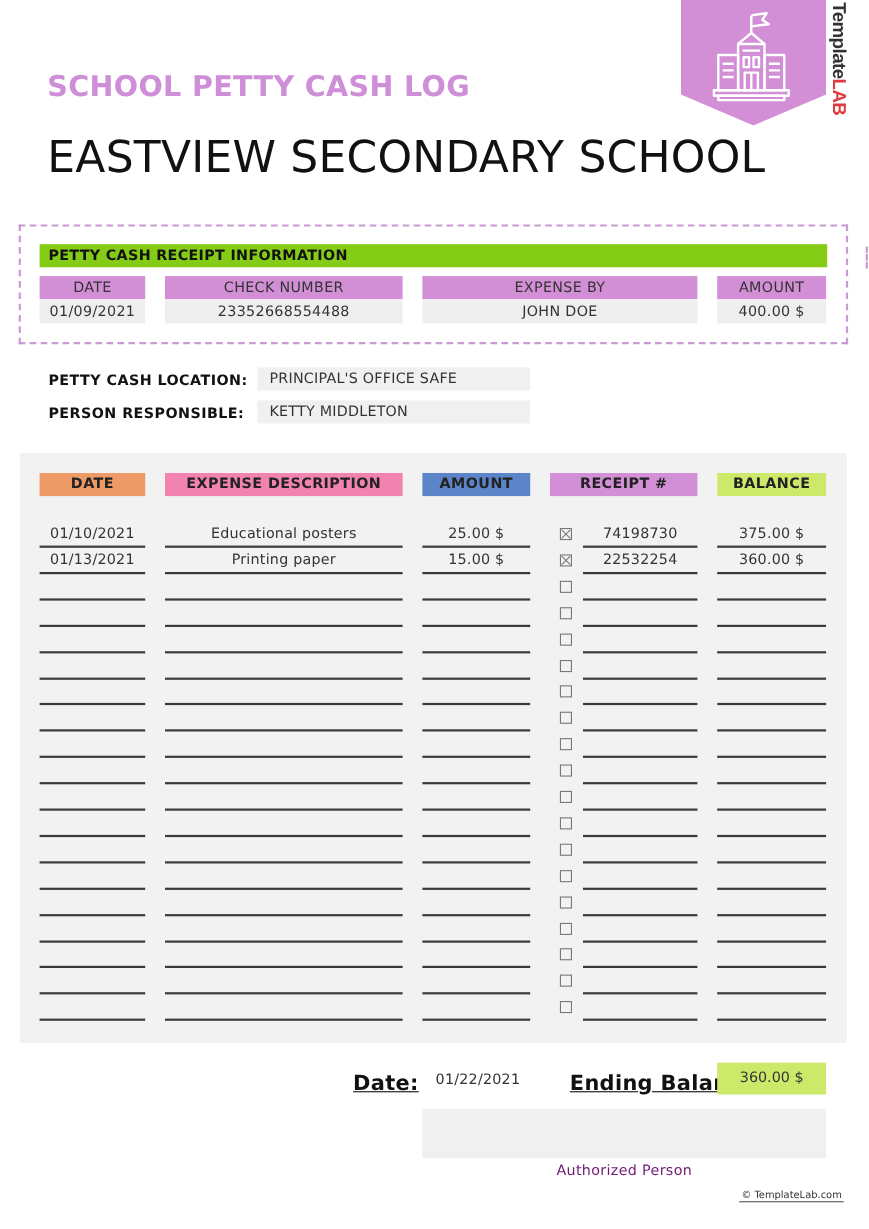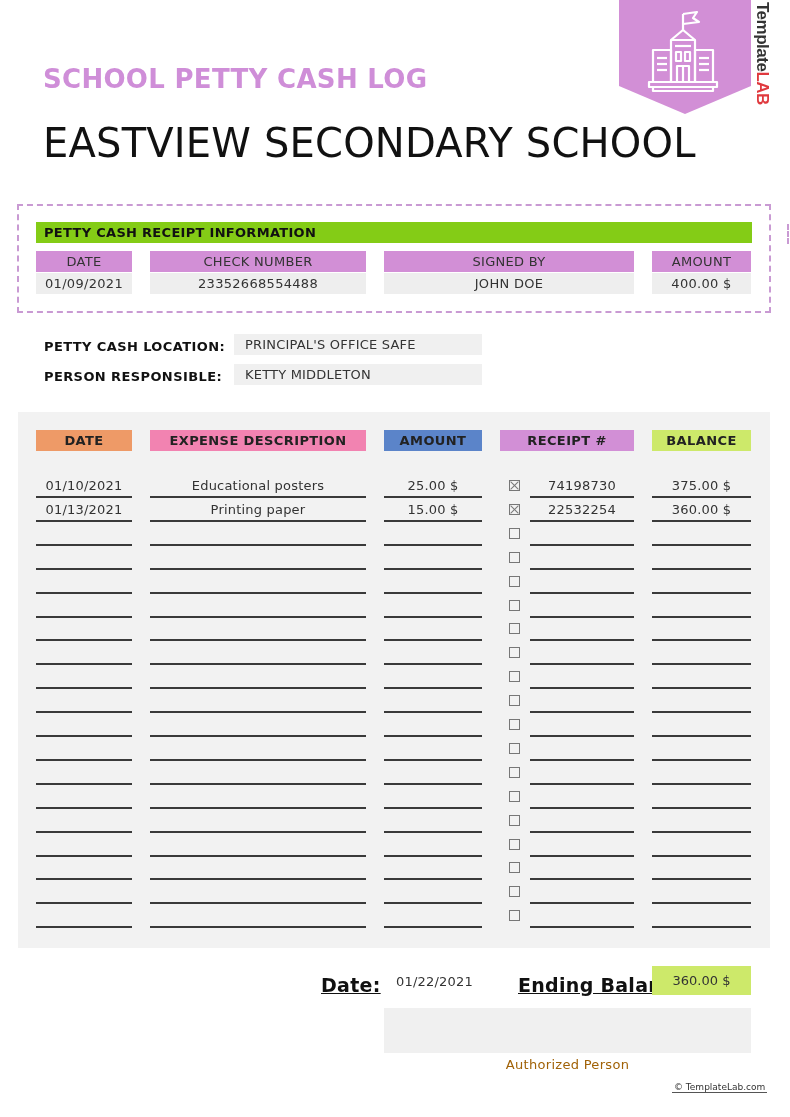--- a/index.html
+++ b/index.html
@@ -37,21 +37,21 @@
   .cb { width: 11px; height: 11px; border: 1px solid #777; background: transparent; }
   .cb.checked::before, .cb.checked::after { content: ""; position: absolute; left: 4px; top: -1px; width: 1px; height: 11px; background: #777; }
   .cb.checked::before { transform: rotate(45deg); }
   .cb.checked::after { transform: rotate(-45deg); }
 
   
   .foot-label { font-weight: bold; font-size: 19px; color: #111; letter-spacing: 0.3px; text-decoration: underline; }
   .foot-val { font-size: 13px; color: #333; letter-spacing: 0.2px; }
   .end-bal { left: 652px; top: 966px; width: 99px; height: 29px; background: #cde96a; text-align: center; line-height: 30px; font-size: 13px; color: #333; }
   .sig-box { left: 384px; top: 1008px; width: 367px; height: 45px; background: #f0f0f0; }
-  .auth { left: 384px; top: 1057px; width: 367px; text-align: center; font-size: 13px; color: #a16207; letter-spacing: 0.3px; }
+  .auth { left: 384px; top: 1057px; width: 367px; text-align: center; font-size: 13px; color: #701a75; letter-spacing: 0.3px; }
   .copyright { left: 672px; top: 1082px; font-size: 9px; color: #333; border-bottom: 1px solid #555; padding: 0 2px; }
 </style>
 </head>
 <body>
 
 <div class="abs banner">
   <svg width="132" height="114" viewBox="0 0 132 114">
     <polygon points="0,0 132,0 132,86 66,114 0,86" fill="#d28fd6"></polygon>
     <g fill="none" stroke="#ffffff" stroke-width="2.2" stroke-linejoin="round">
       <line x1="64" y1="14" x2="64" y2="30"></line>
@@ -84,21 +84,21 @@
 
 <div class="abs title-small">SCHOOL PETTY CASH LOG</div>
 <div class="abs title-large">EASTVIEW SECONDARY SCHOOL</div>
 
 <div class="abs receipt-box"></div>
 <div class="abs side-dash"></div>
 <div class="abs receipt-header">PETTY CASH RECEIPT INFORMATION</div>
 
 <div class="abs rc-col-head" style="left:36px;width:96px;">DATE</div>
 <div class="abs rc-col-head" style="left:150px;width:216px;">CHECK NUMBER</div>
-<div class="abs rc-col-head" style="left:384px;width:250px;">SIGNED BY</div>
+<div class="abs rc-col-head" style="left:384px;width:250px;">EXPENSE BY</div>
 <div class="abs rc-col-head" style="left:652px;width:99px;">AMOUNT</div>
 
 <div class="abs rc-col-val" style="left:36px;width:96px;">01/09/2021</div>
 <div class="abs rc-col-val" style="left:150px;width:216px;">23352668554488</div>
 <div class="abs rc-col-val" style="left:384px;width:250px;">JOHN DOE</div>
 <div class="abs rc-col-val" style="left:652px;width:99px;">400.00 $</div>
 
 <div class="abs info-label" style="top:339px;">PETTY CASH LOCATION:</div>
 <div class="abs info-val" style="top:334px;">PRINCIPAL'S OFFICE SAFE</div>
 <div class="abs info-label" style="top:369px;">PERSON RESPONSIBLE:</div>

